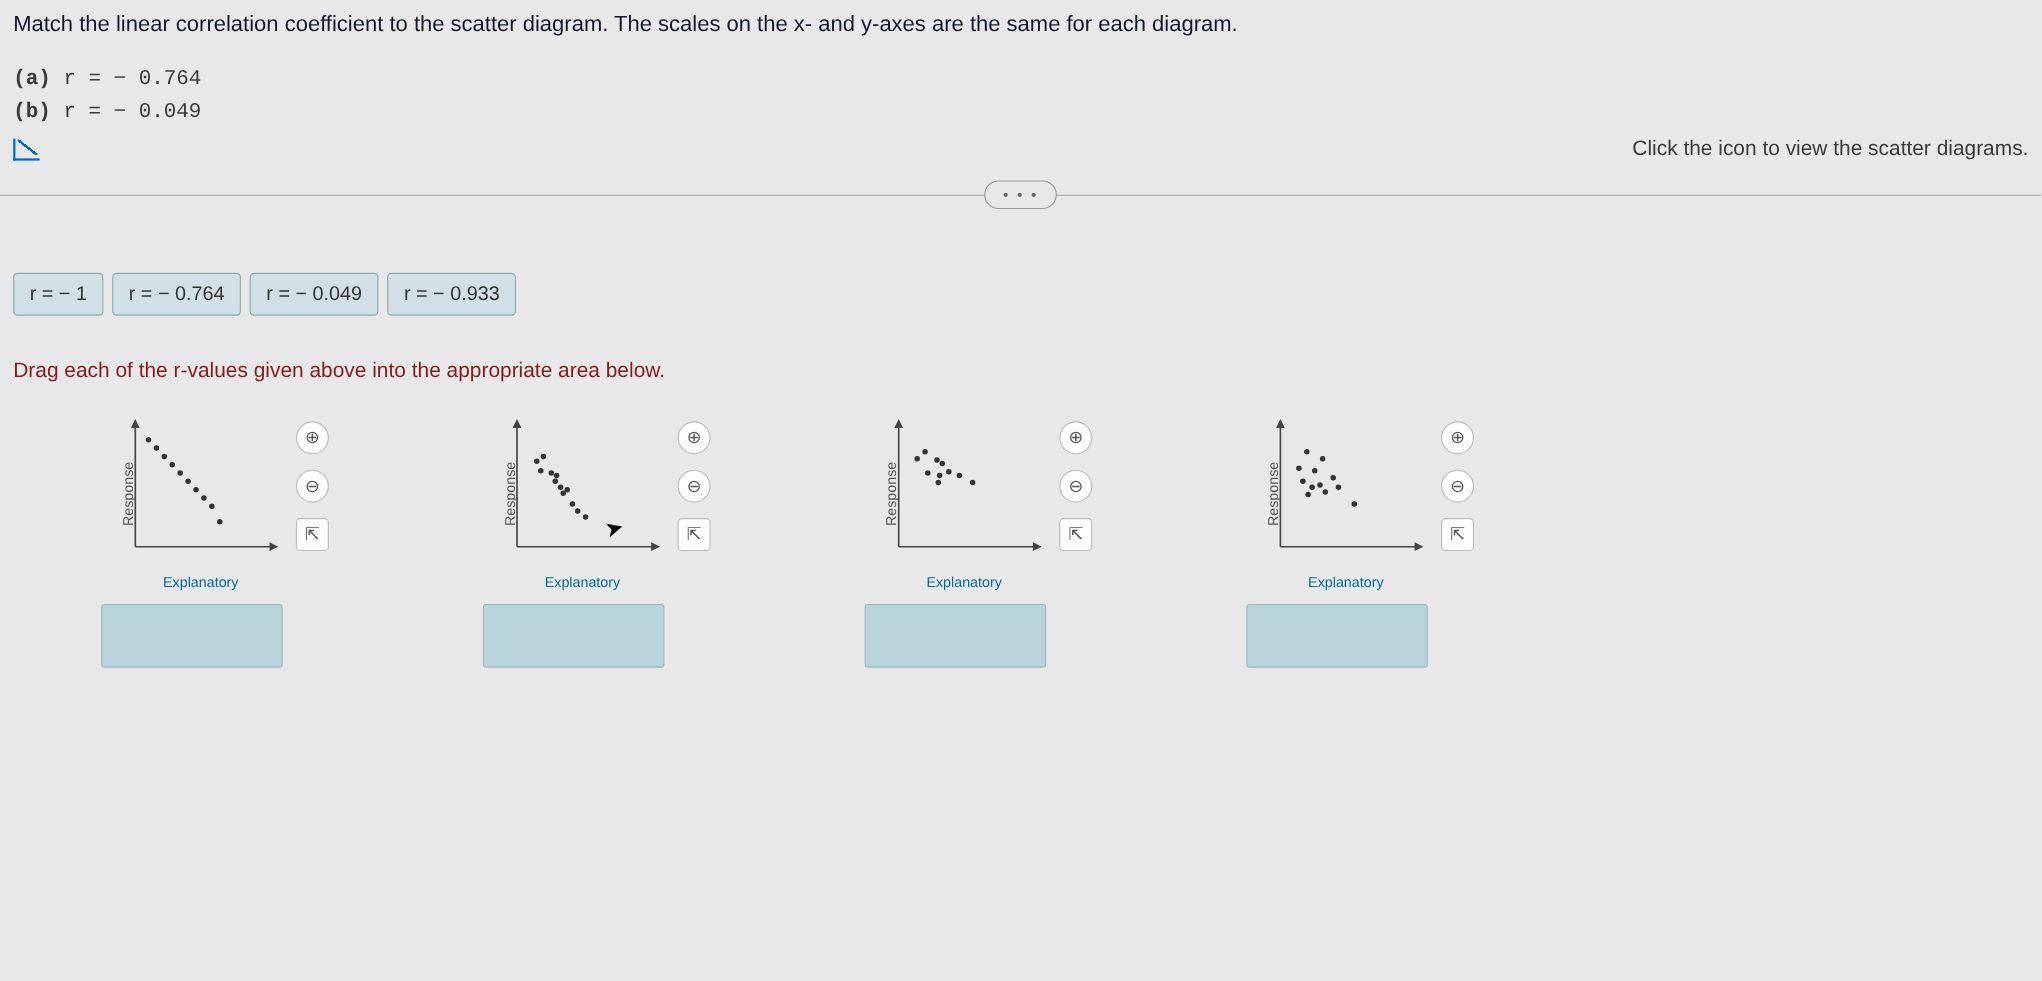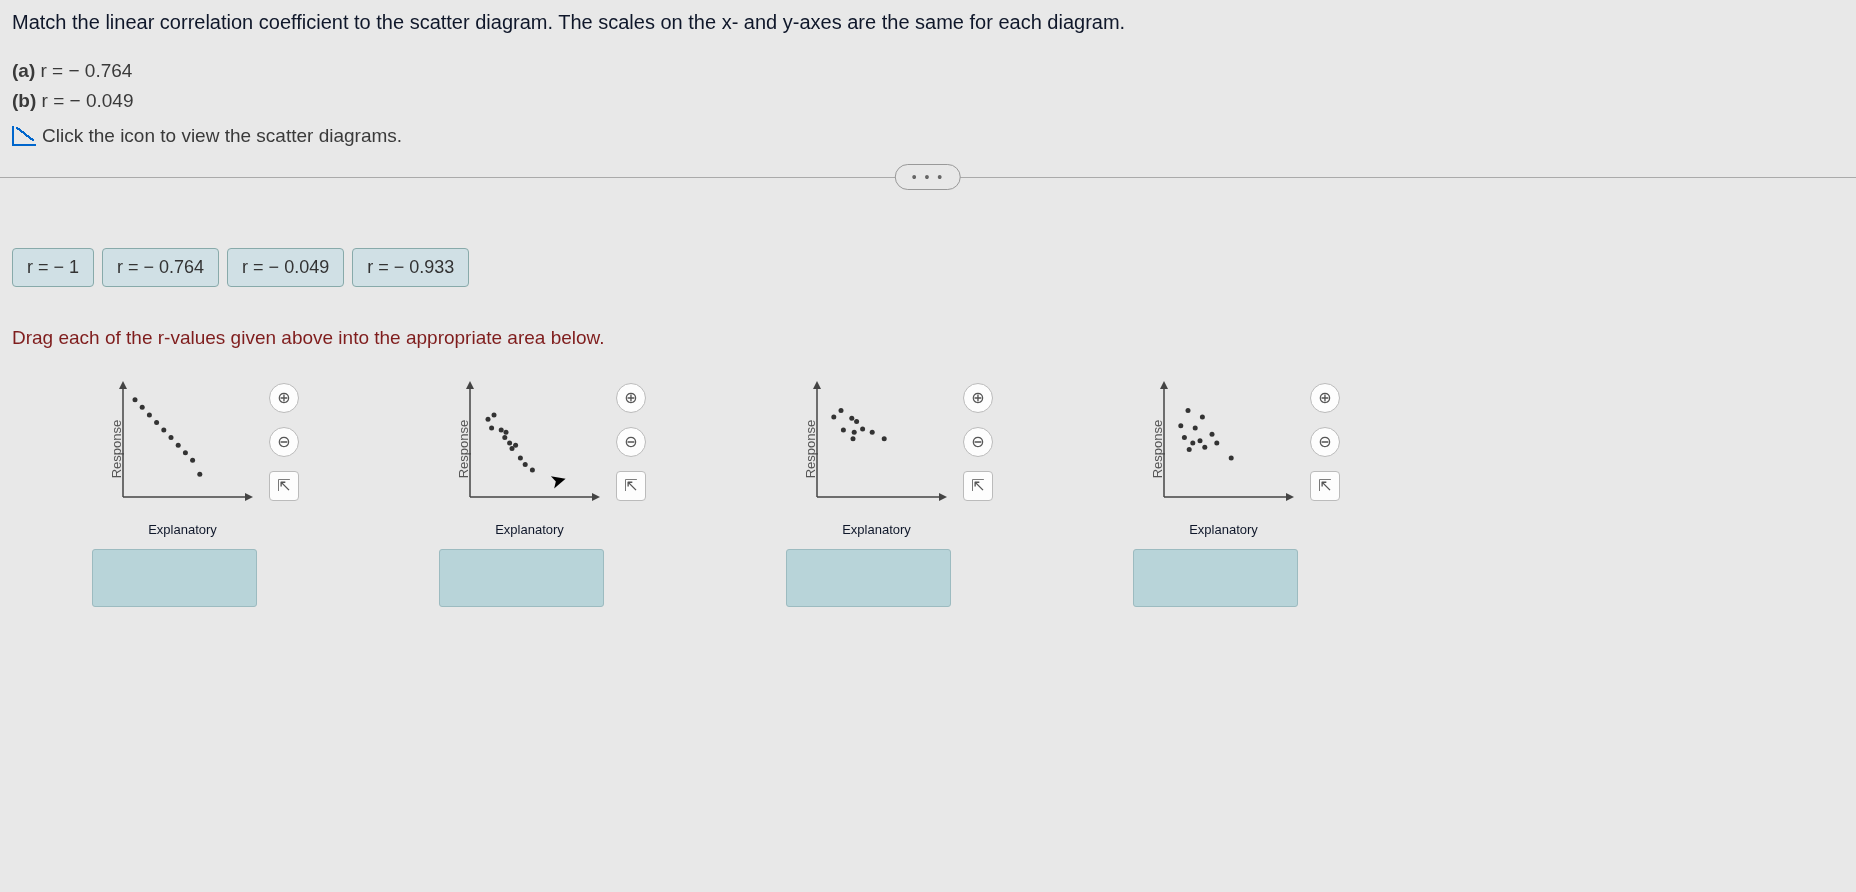--- a/index.html
+++ b/index.html
@@ -15,29 +15,31 @@
       font-size: 20px;
       color: #0f172a;
       line-height: 1.4;
       margin-bottom: 20px;
     }
     .options {
       font-size: 19px;
       color: #3a3a3a;
       line-height: 1.6;
       margin-bottom: 8px;
+      font-family: Liberation Mono, monospace;
     }
     .options .letter { font-weight: bold; }
     .icon-link {
       display: flex;
       align-items: center;
       gap: 6px;
       font-size: 19px;
       color: #3a3a3a;
       margin-bottom: 20px;
+      justify-content: space-between;
     }
     .icon-link .chart-icon {
       width: 24px;
       height: 20px;
       border-left: 2.5px solid #0066cc;
       border-bottom: 2.5px solid #0066cc;
       position: relative;
     }
     .icon-link .chart-icon::after {
       content: "";
@@ -115,21 +117,21 @@
       transform-origin: center;
       font-size: 13px;
       color: #555;
     }
     .plot .xlabel {
       position: absolute;
       bottom: -18px;
       left: 55%;
       transform: translateX(-50%);
       font-size: 13px;
-      color: #0f172a;
+      color: #0369a1;
     }
     .plot svg {
       position: absolute;
       left: 18px;
       top: 0;
       width: 140px;
       height: 130px;
     }
     .drop-zone {
       margin-top: 30px;

